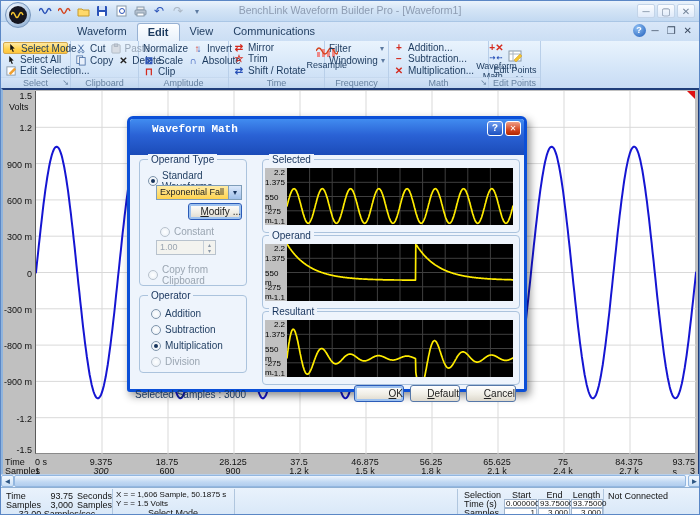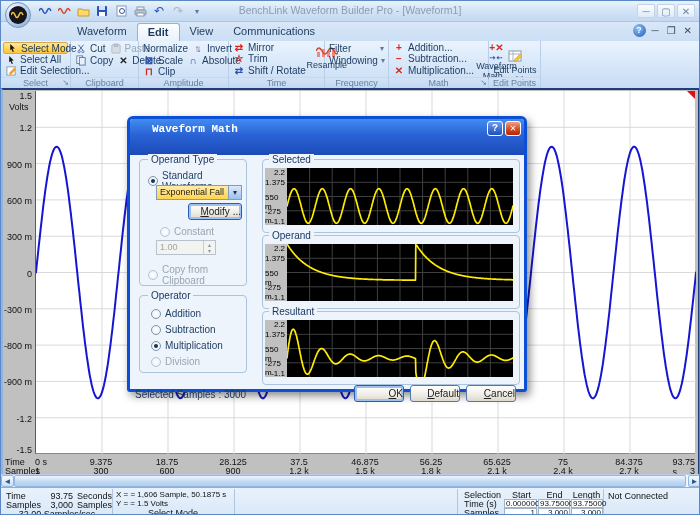--- a/index.html
+++ b/index.html
@@ -430,21 +430,21 @@
           <span style="left: 264px; transform: translateX(-50%);">37.5</span>
           <span style="left: 330px; transform: translateX(-50%);">46.875</span>
           <span style="left: 396px; transform: translateX(-50%);">56.25</span>
           <span style="left: 462px; transform: translateX(-50%);">65.625</span>
           <span style="left: 528px; transform: translateX(-50%);">75</span>
           <span style="left: 594px; transform: translateX(-50%);">84.375</span>
           <span style="left: 660px; transform: translateX(-100%);">93.75 s</span>
         </div>
       <div class="x-row" id="x-sample-row" style="top:10px">
           <span style="left: 0px; transform: none;">1</span>
-          <span style="left: 66px; transform: translateX(-50%);">300</span>
+          <span style="left: 66px; transform: translateX(-50%); font-style: italic;">300</span>
           <span style="left: 132px; transform: translateX(-50%);">600</span>
           <span style="left: 198px; transform: translateX(-50%);">900</span>
           <span style="left: 264px; transform: translateX(-50%);">1.2 k</span>
           <span style="left: 330px; transform: translateX(-50%);">1.5 k</span>
           <span style="left: 396px; transform: translateX(-50%); text-align: right;">1.8 k</span>
           <span style="left: 462px; transform: translateX(-50%);">2.1 k</span>
           <span style="left: 528px; transform: translateX(-50%);">2.4 k</span>
           <span style="left: 594px; transform: translateX(-50%);">2.7 k</span>
           <span style="left: 660px; transform: translateX(-100%);">3 k</span>
         </div>

